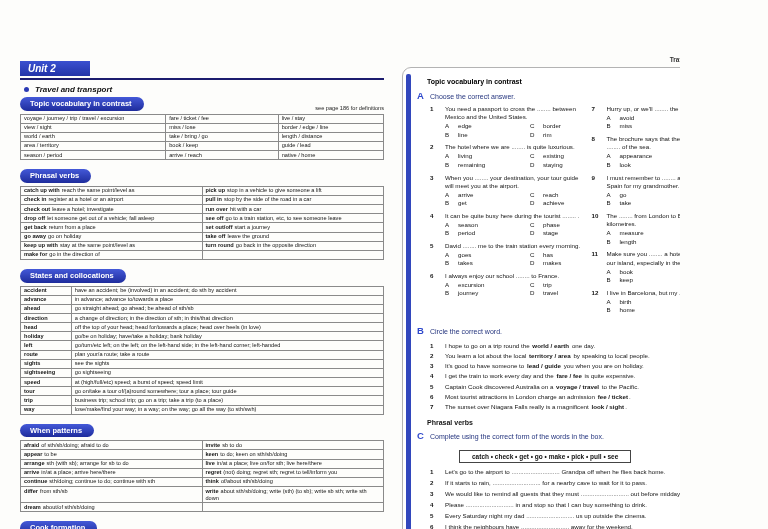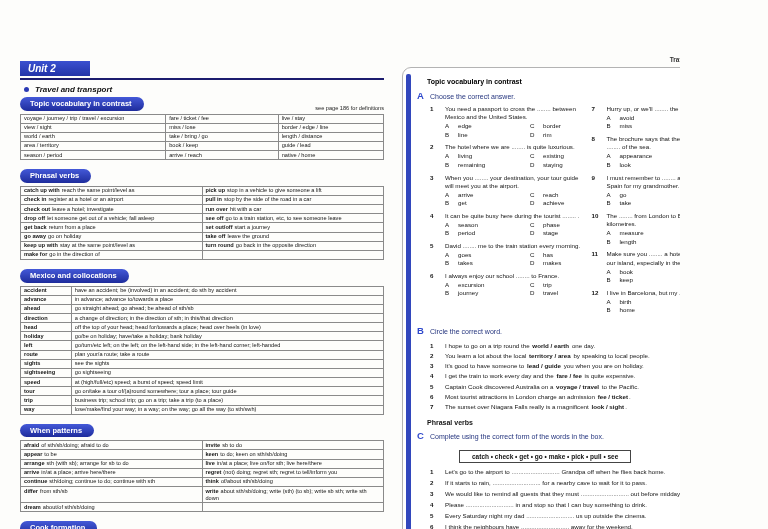--- a/index.html
+++ b/index.html
@@ -154,21 +154,21 @@
             <td><b>turn round</b><span>go back in the opposite direction</span></td>
           </tr>
 
           <tr>
             <td><b>make for</b><span>go in the direction of</span></td>
             <td><b></b><span></span></td>
           </tr>
         </tbody>
     </table>
 
-    <span class="pill">Mexico and collocations</span>
+    <span class="pill">States and collocations</span>
     <table class="tbl phrases-tbl">
       <tbody>
 
           <tr>
             <td>accident</td>
             <td>have an accident; be (involved) in an accident; do sth by accident</td>
           </tr>
 
           <tr>
             <td>advance</td>

